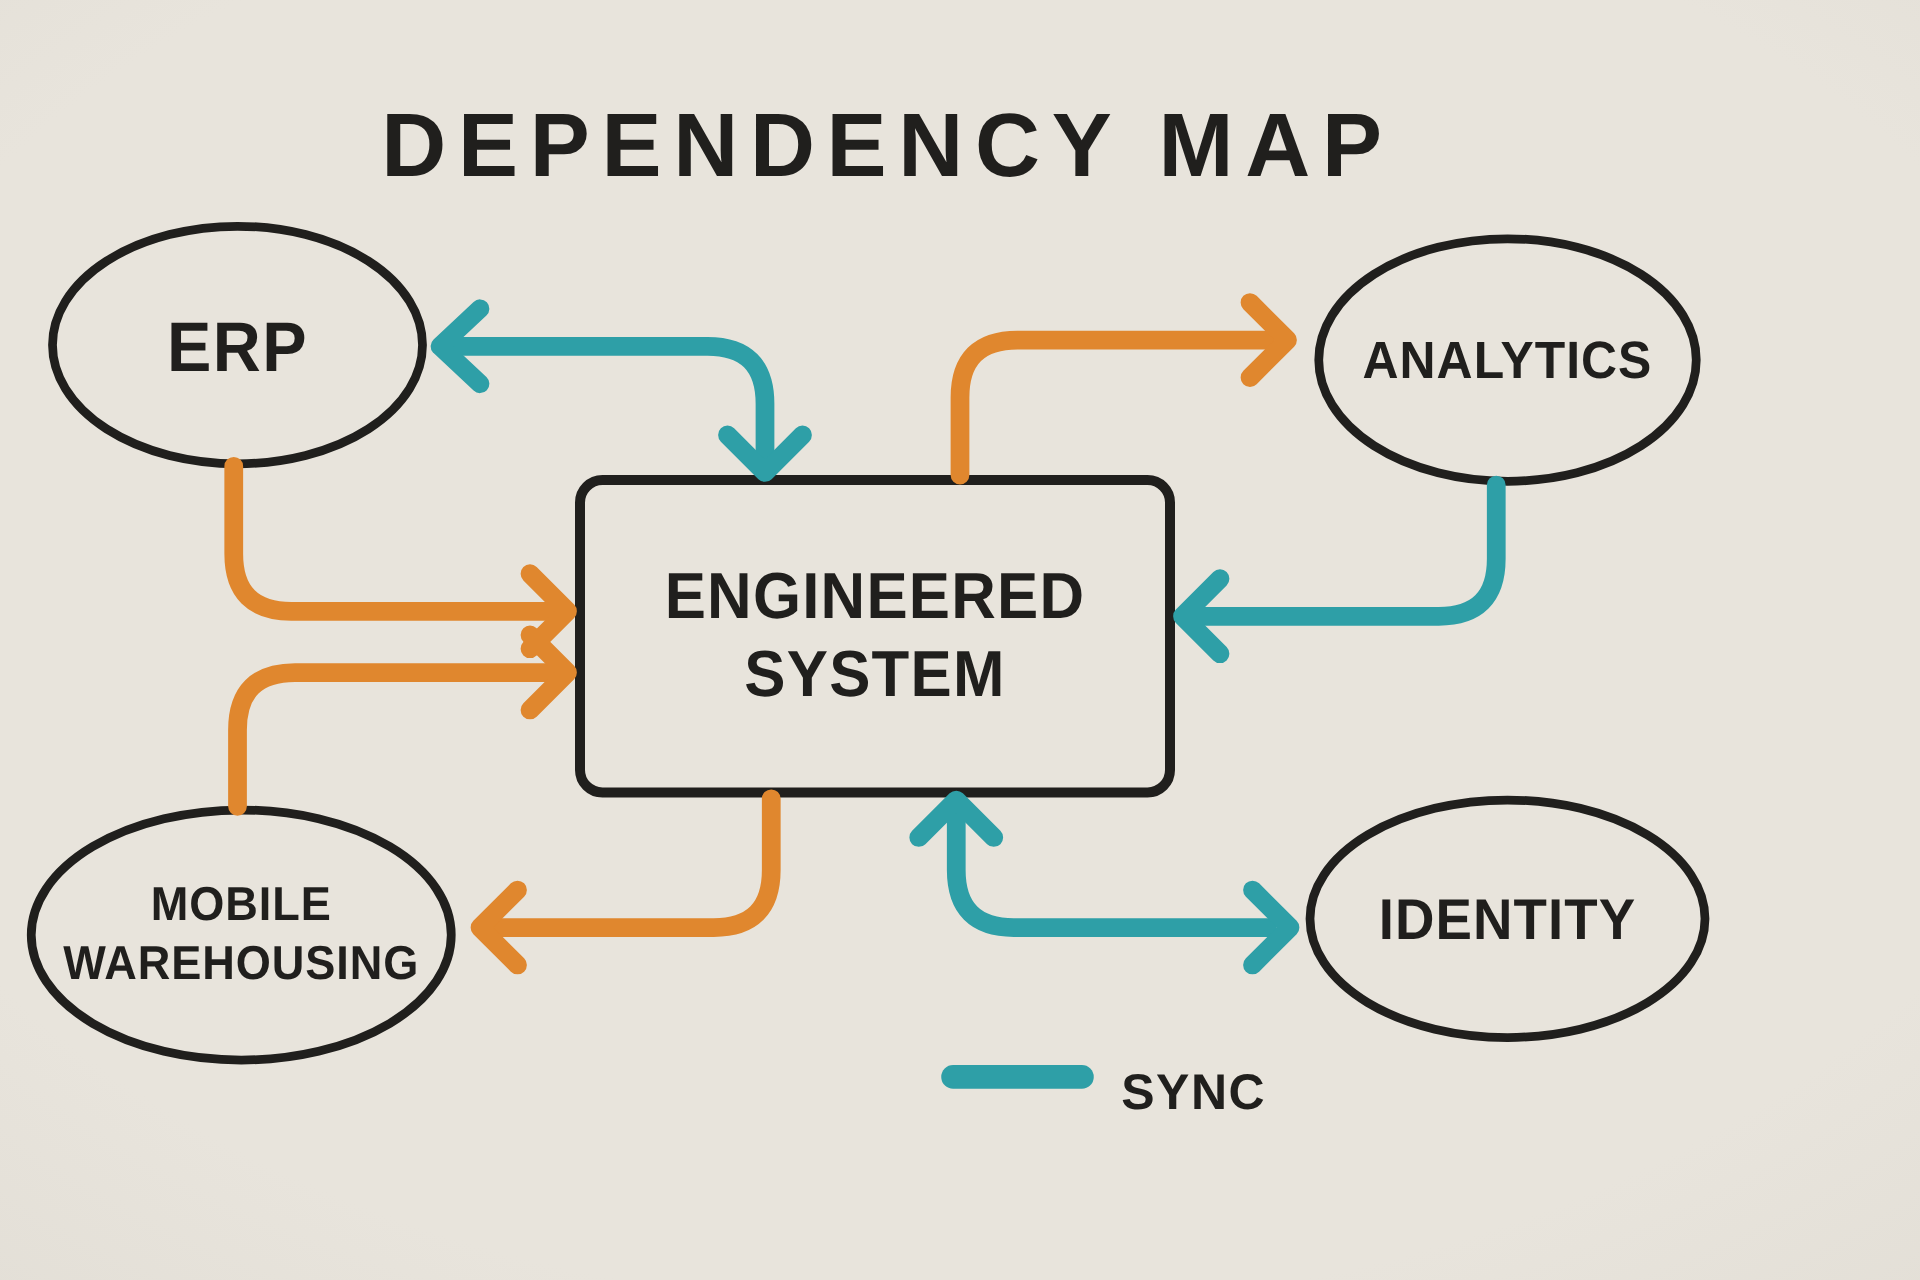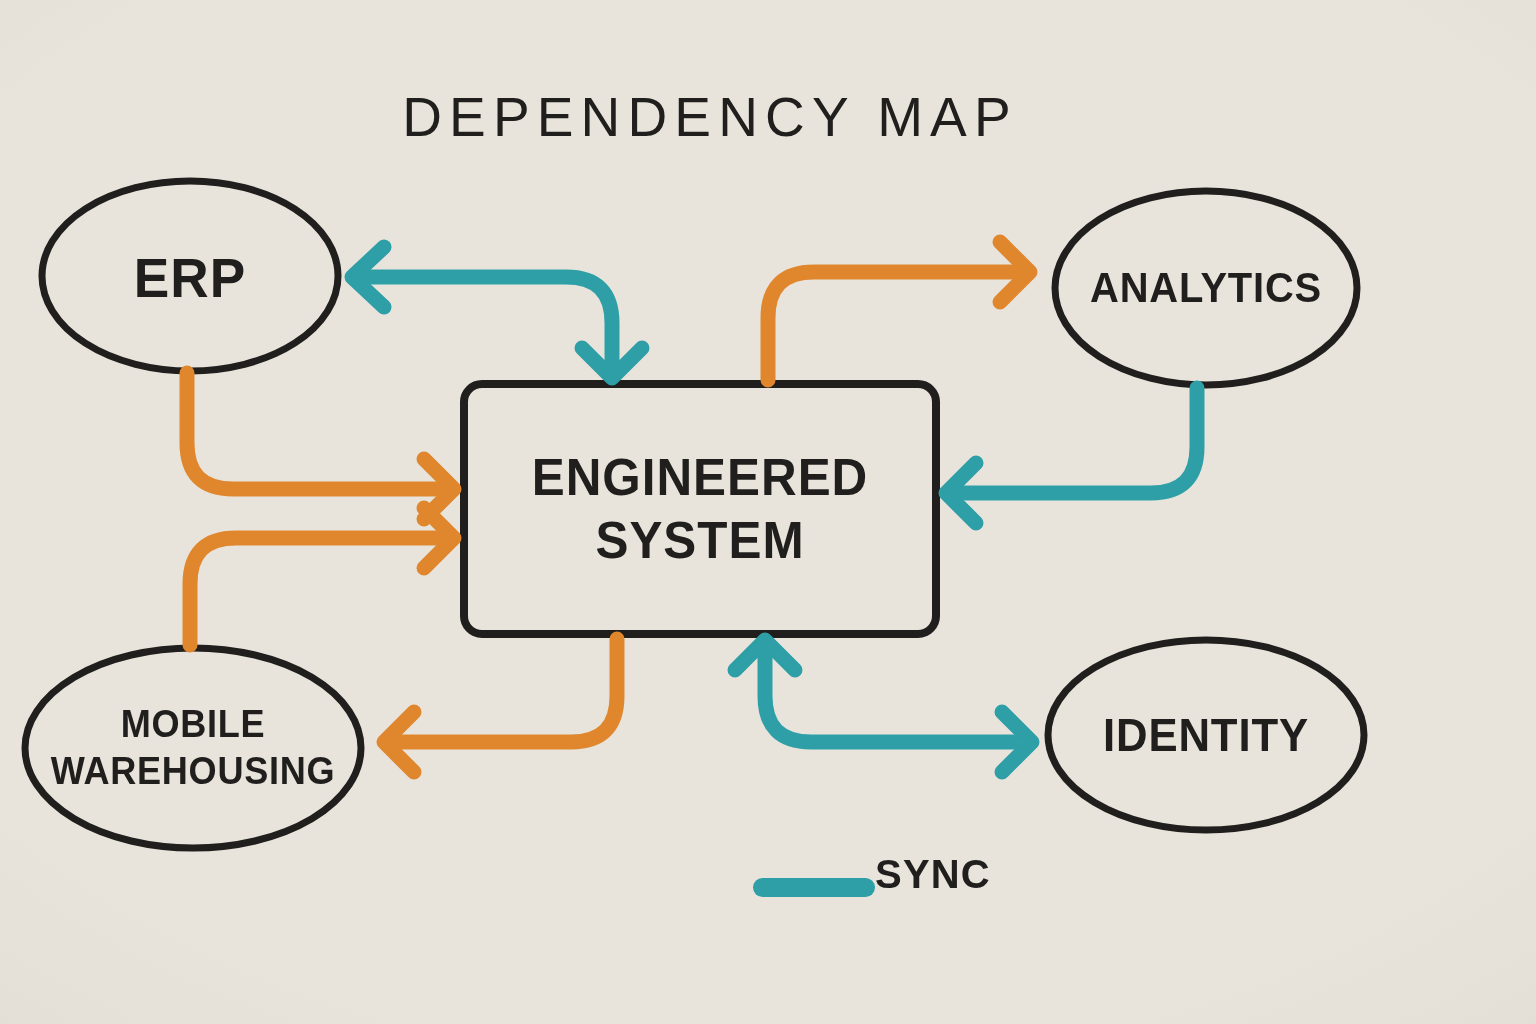--- a/index.html
+++ b/index.html
@@ -25,31 +25,31 @@
 
   .label {
     position: absolute; display: flex; flex-direction: column;
     align-items: center; justify-content: center;
     color: var(--ink); font-weight: bold; text-align: center;
     letter-spacing: 0.02em; transform: scaleX(0.95);
   }
   .title {
     position: absolute; left: 110px; top: 72px; width: 1200px; height: 90px;
     display: flex; align-items: center; justify-content: center;
-    color: var(--ink); font-weight: normal; font-size: 55px;
+    color: var(--ink); font-weight: bold; font-size: 72px;
     letter-spacing: 0.13em;
   }
   .label-erp        { left: 70px;  top: 237px; width: 240px; height: 80px;  font-size: 56px; }
   .label-analytics  { left: 1046px; top: 253px; width: 320px; height: 70px; font-size: 42px; }
   .label-center     { left: 464px; top: 384px; width: 472px; height: 250px; font-size: 52px; line-height: 1.22; }
   .label-mobile     { left: 23px;  top: 688px; width: 340px; height: 120px; font-size: 38px; line-height: 1.25; }
   .label-identity   { left: 1046px; top: 700px; width: 320px; height: 70px; font-size: 46px; }
 
   .legend-row {
-    position: absolute; left: 753px; display: flex; align-items: flex-end; 
+    position: absolute; left: 753px; display: flex; align-items: flex-start; gap: 22px;
   }
   .legend-row-sync  { top: 852px; }
   .legend-row-async { top: 914px; }
   .legend-bar { width: 122px; height: 19px; border-radius: 10px; }
   .legend-bar-sync  { background: var(--sync-color); }
   .legend-bar-async { background: var(--async-color); }
   .legend-label { color: var(--ink); font-weight: bold; font-size: 40px; letter-spacing: 0.03em; }
 </style>
 </head>
 <body>

